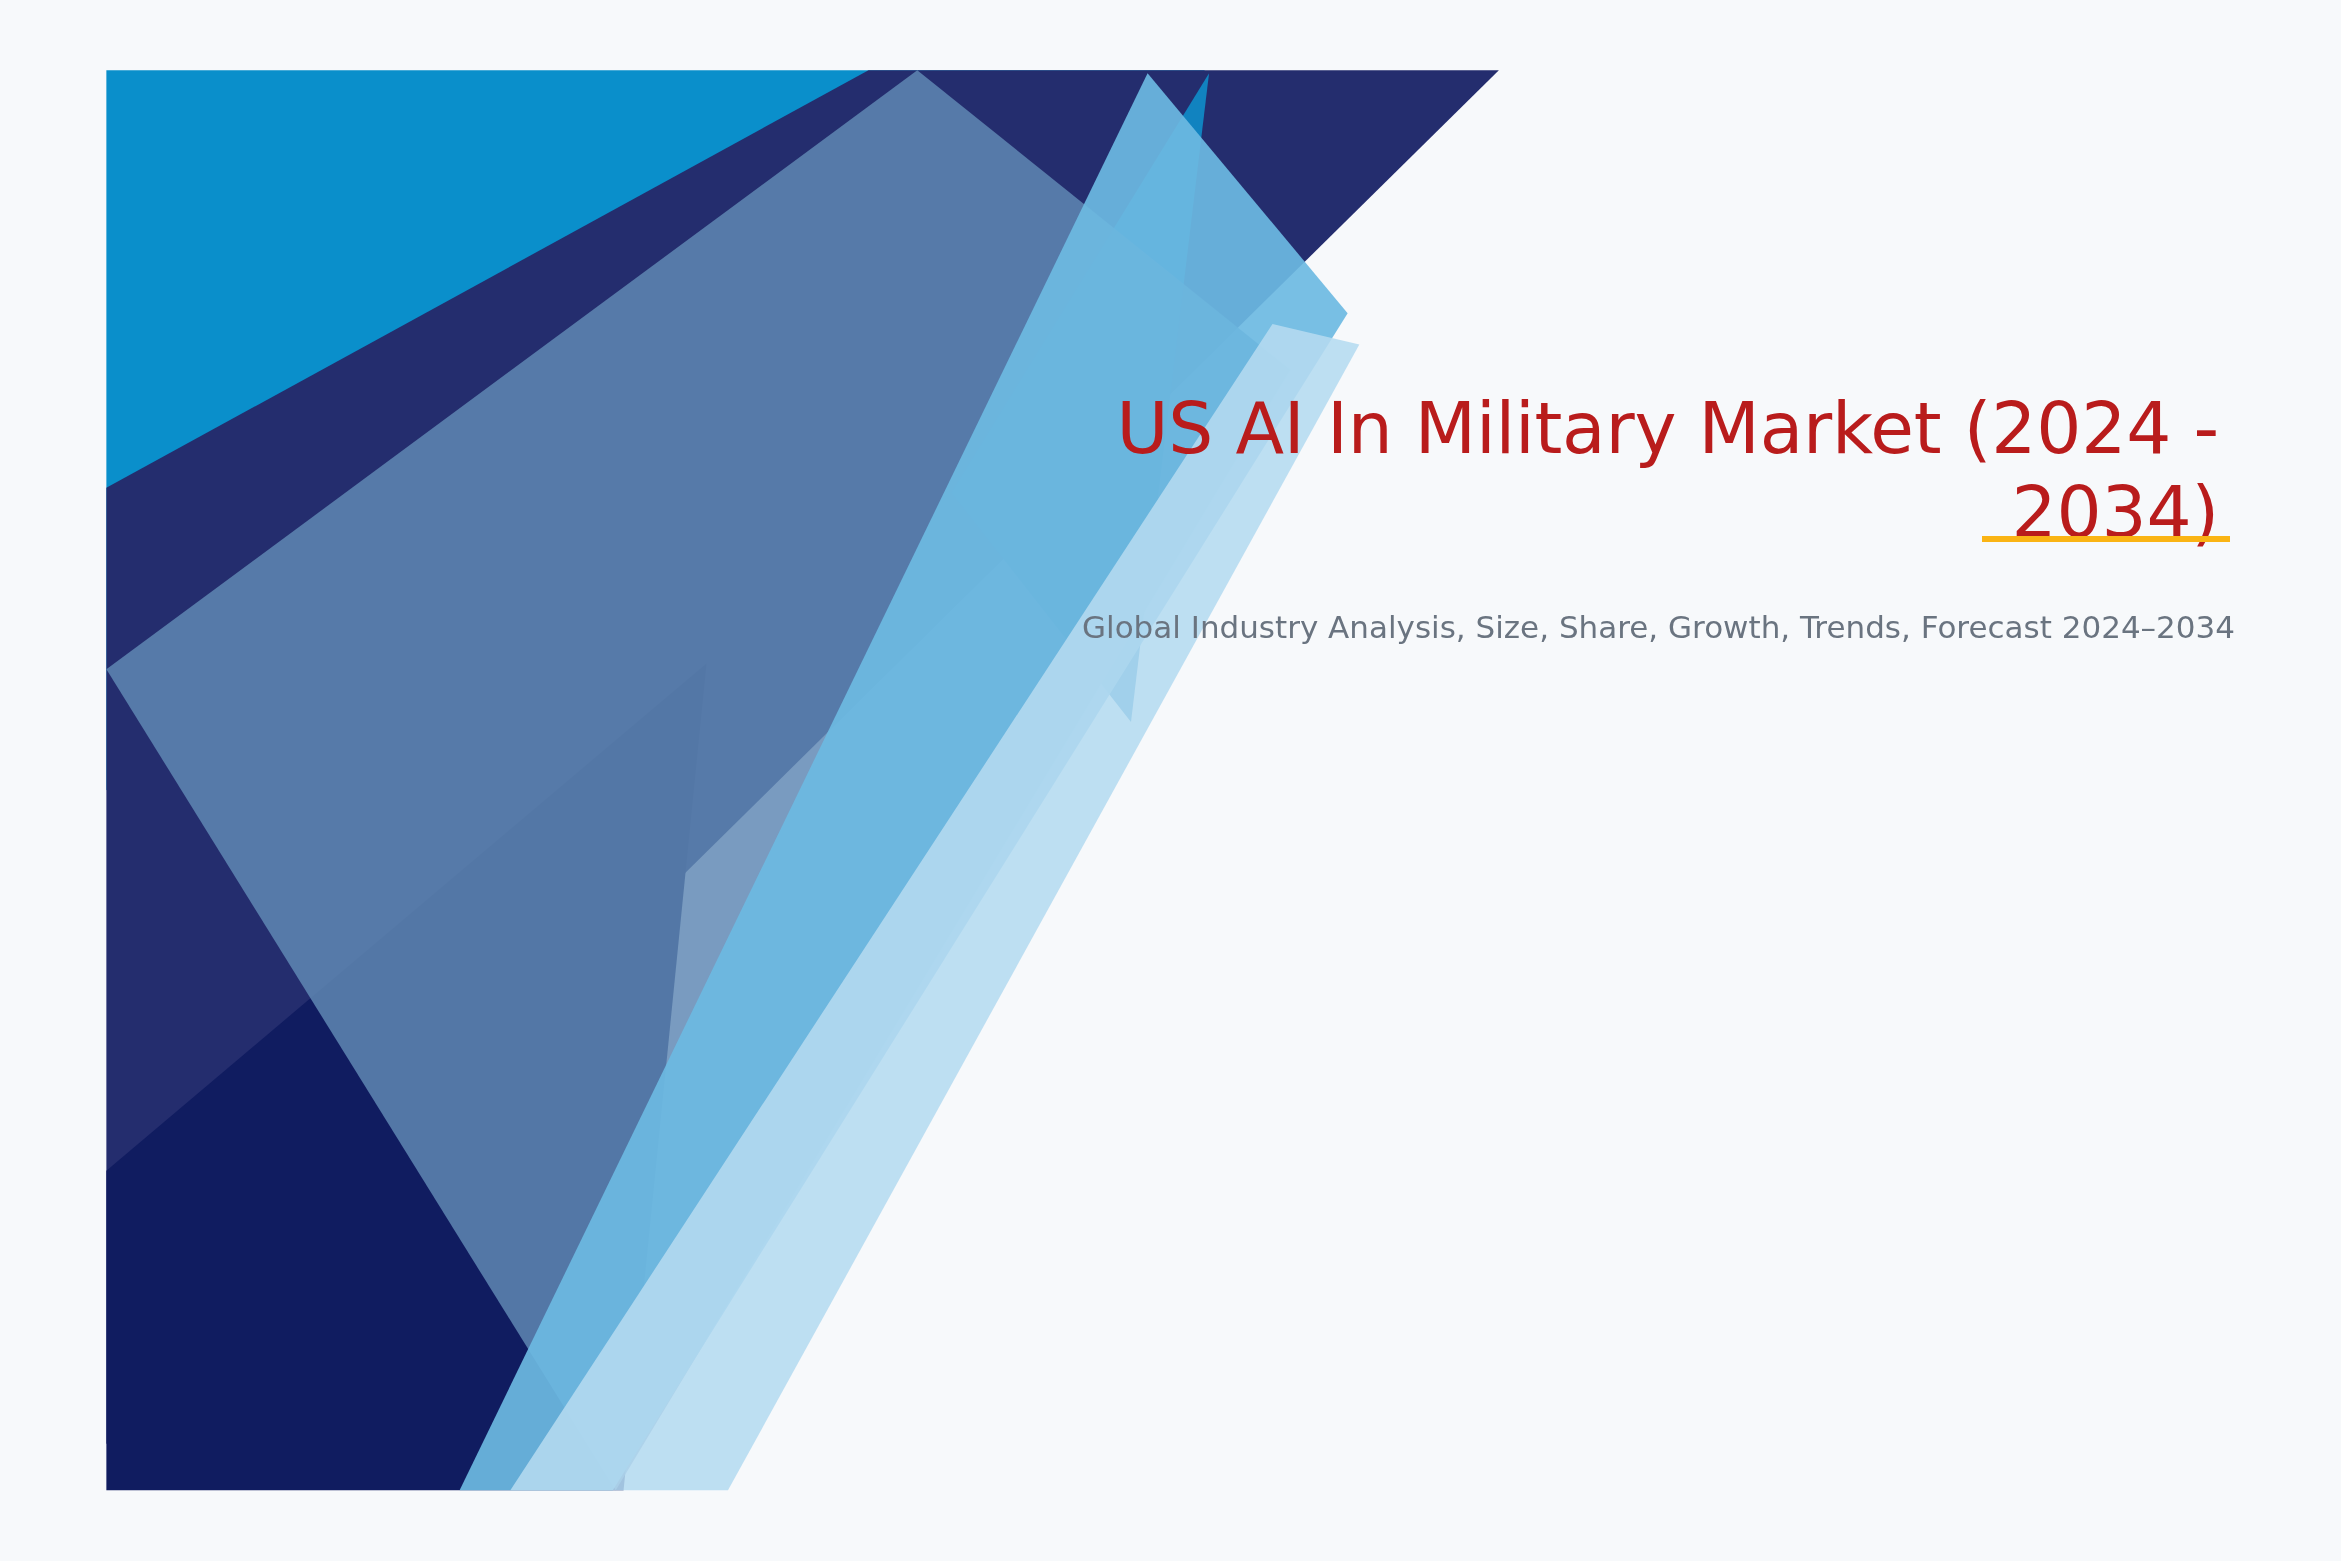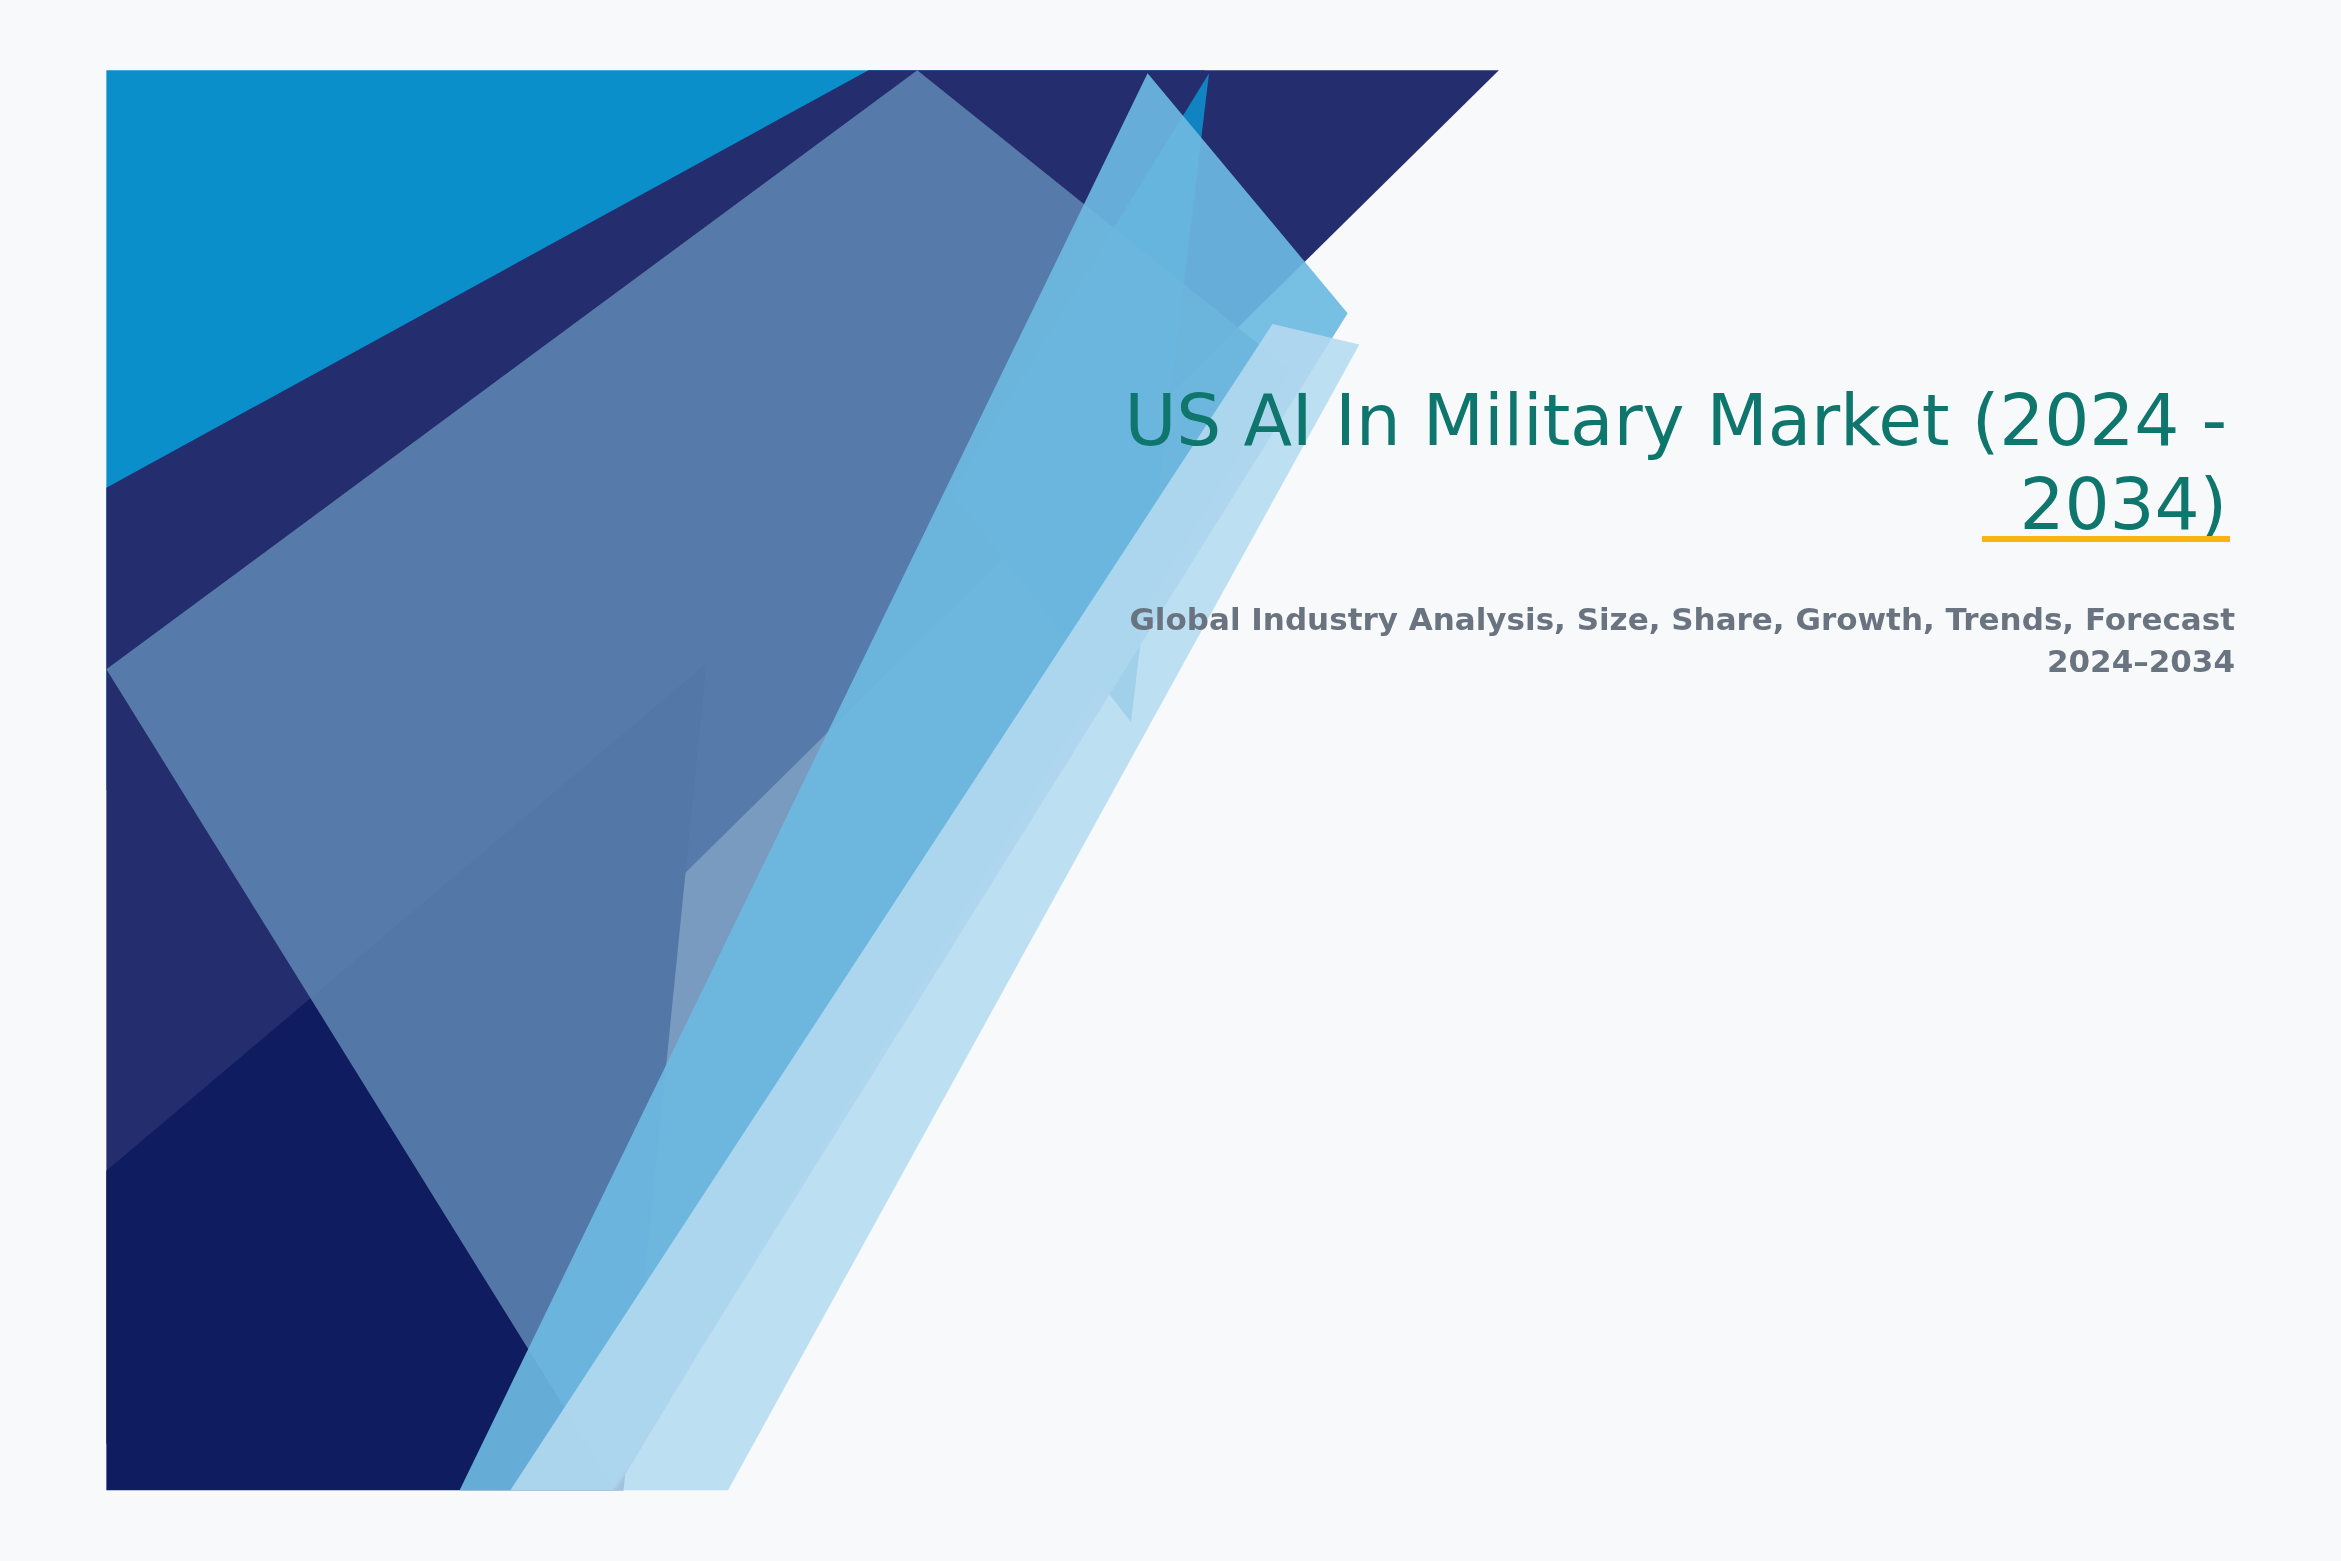--- a/index.html
+++ b/index.html
@@ -32,39 +32,39 @@
     top: 371px;
     width: 1186px;
     text-align: right;
   }
   #title-line {
     position: relative;
     display: block;
     font-size: 71px;
     line-height: 1.18;
     font-weight: 400;
-    color: #0f766e;
+    color: #b91c1c;
     letter-spacing: -0.2px;
-    margin: 8px;
+    margin: 16px;
     text-align: right;
   }
   #title-accent {
     position: absolute;
     right: 4.9px;
     top: 165px;
     width: 248px;
     height: 6.3px;
     background: #fab414;
   }
   #subtitle {
     display: block;
     margin: 51px 0 0 0;
     font-size: 31px;
     line-height: 1.38;
-    font-weight: 700;
+    font-weight: 400;
     color: #6a7480;
     text-align: right;
   }
 </style>
 </head>
 <body>
 
 <div id="slide">
 
   <svg id="artwork" viewBox="0 0 4800 3200" preserveAspectRatio="none" xmlns="http://www.w3.org/2000/svg">

